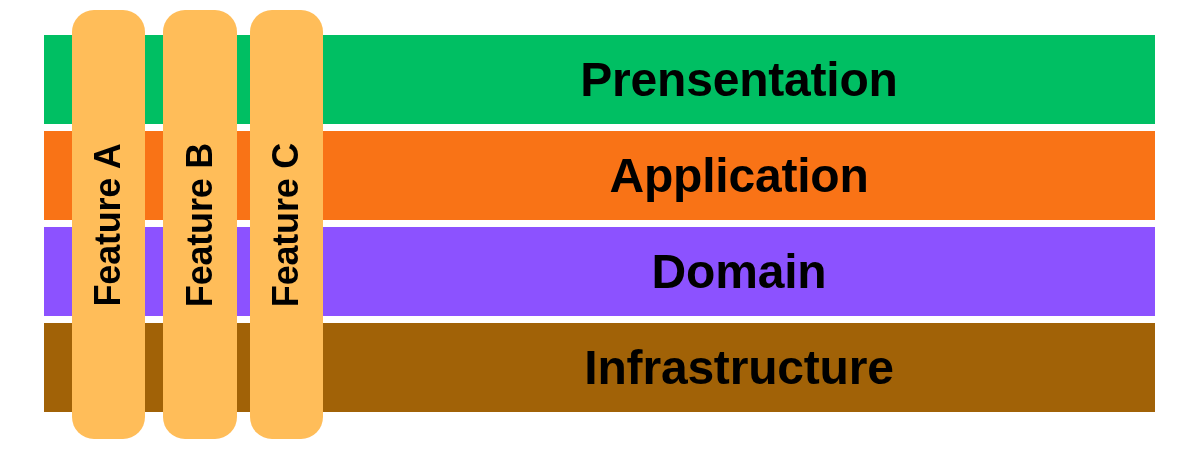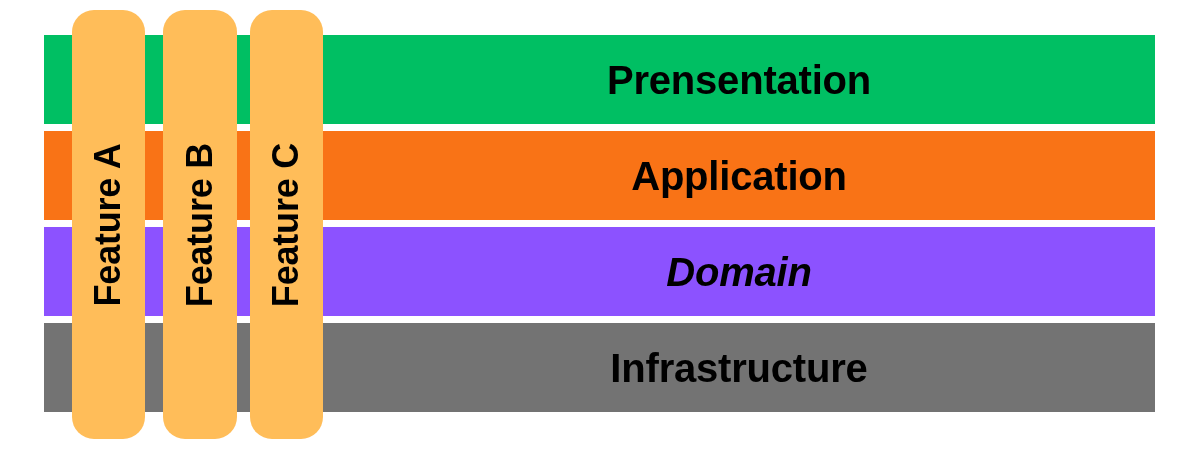--- a/index.html
+++ b/index.html
@@ -24,21 +24,21 @@
     width: 1111px;
     height: 89px;
     display: flex;
     align-items: center;
     justify-content: flex-end;
   }
   .layer-label {
     color: #000000;
     font-family: "Liberation Sans", sans-serif;
     font-weight: bold;
-    font-size: 40px;
+    font-size: 48px;
     letter-spacing: -0.2px;
     line-height: 1;
     white-space: nowrap;
     text-align: center;
     width: 832px;           
     margin-right: 0;
     -webkit-font-smoothing: antialiased;
   }
   .feature-pill {
     position: absolute;
@@ -67,25 +67,25 @@
 <div id="canvas" style="width: 1200px; height: 450px; background: rgb(255, 255, 255);">
 
   <div class="layer-bar" style="background: rgb(0, 191, 99); top: 35px;">
     <span class="layer-label">Prensentation</span>
   </div>
 
   <div class="layer-bar" style="background: #f97316; top: 131px;">
     <span class="layer-label">Application</span>
   </div>
 
-  <div class="layer-bar" style="background: rgb(140, 82, 255); top: 227px; font-style: italic;">
+  <div class="layer-bar" style="background: rgb(140, 82, 255); top: 227px;">
     <span class="layer-label">Domain</span>
   </div>
 
-  <div class="layer-bar" style="background: #737373; top: 323px;">
+  <div class="layer-bar" style="background: #a16207; top: 323px;">
     <span class="layer-label">Infrastructure</span>
   </div>
 
   <div class="feature-pill" style="background: rgb(255, 189, 89); left: 72px; width: 73px;">
     <span class="feature-pill-label">Feature A</span>
   </div>
 
   <div class="feature-pill" style="background: rgb(255, 189, 89); left: 163px; width: 74px;">
     <span class="feature-pill-label">Feature B</span>
   </div>

